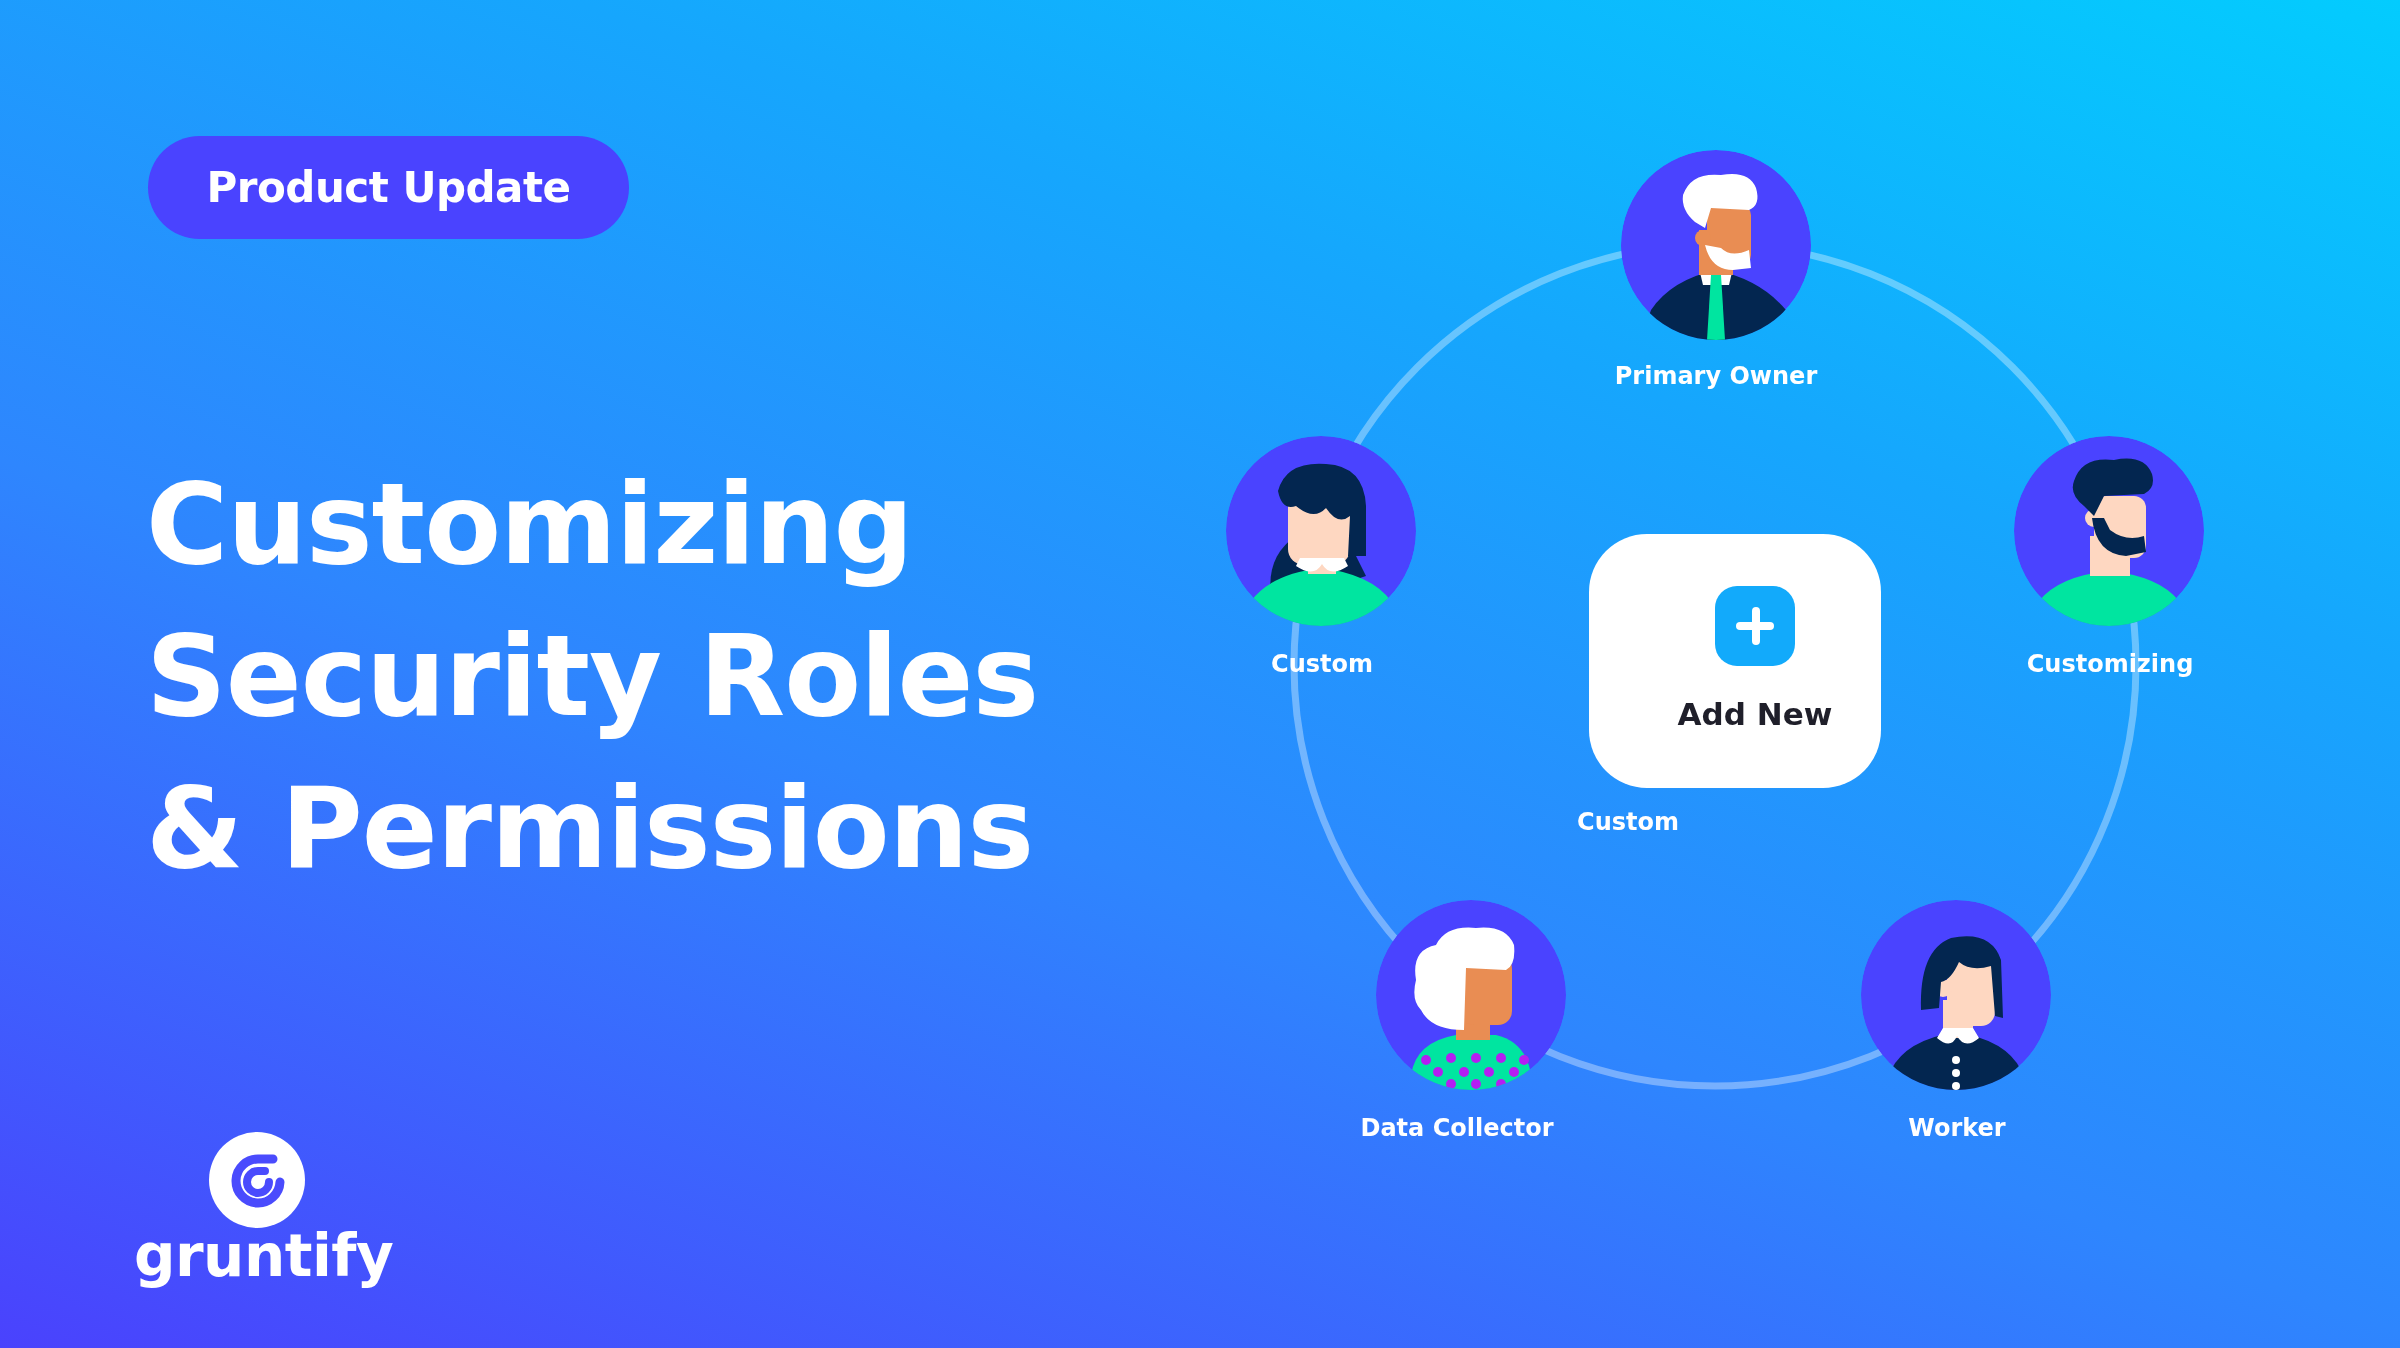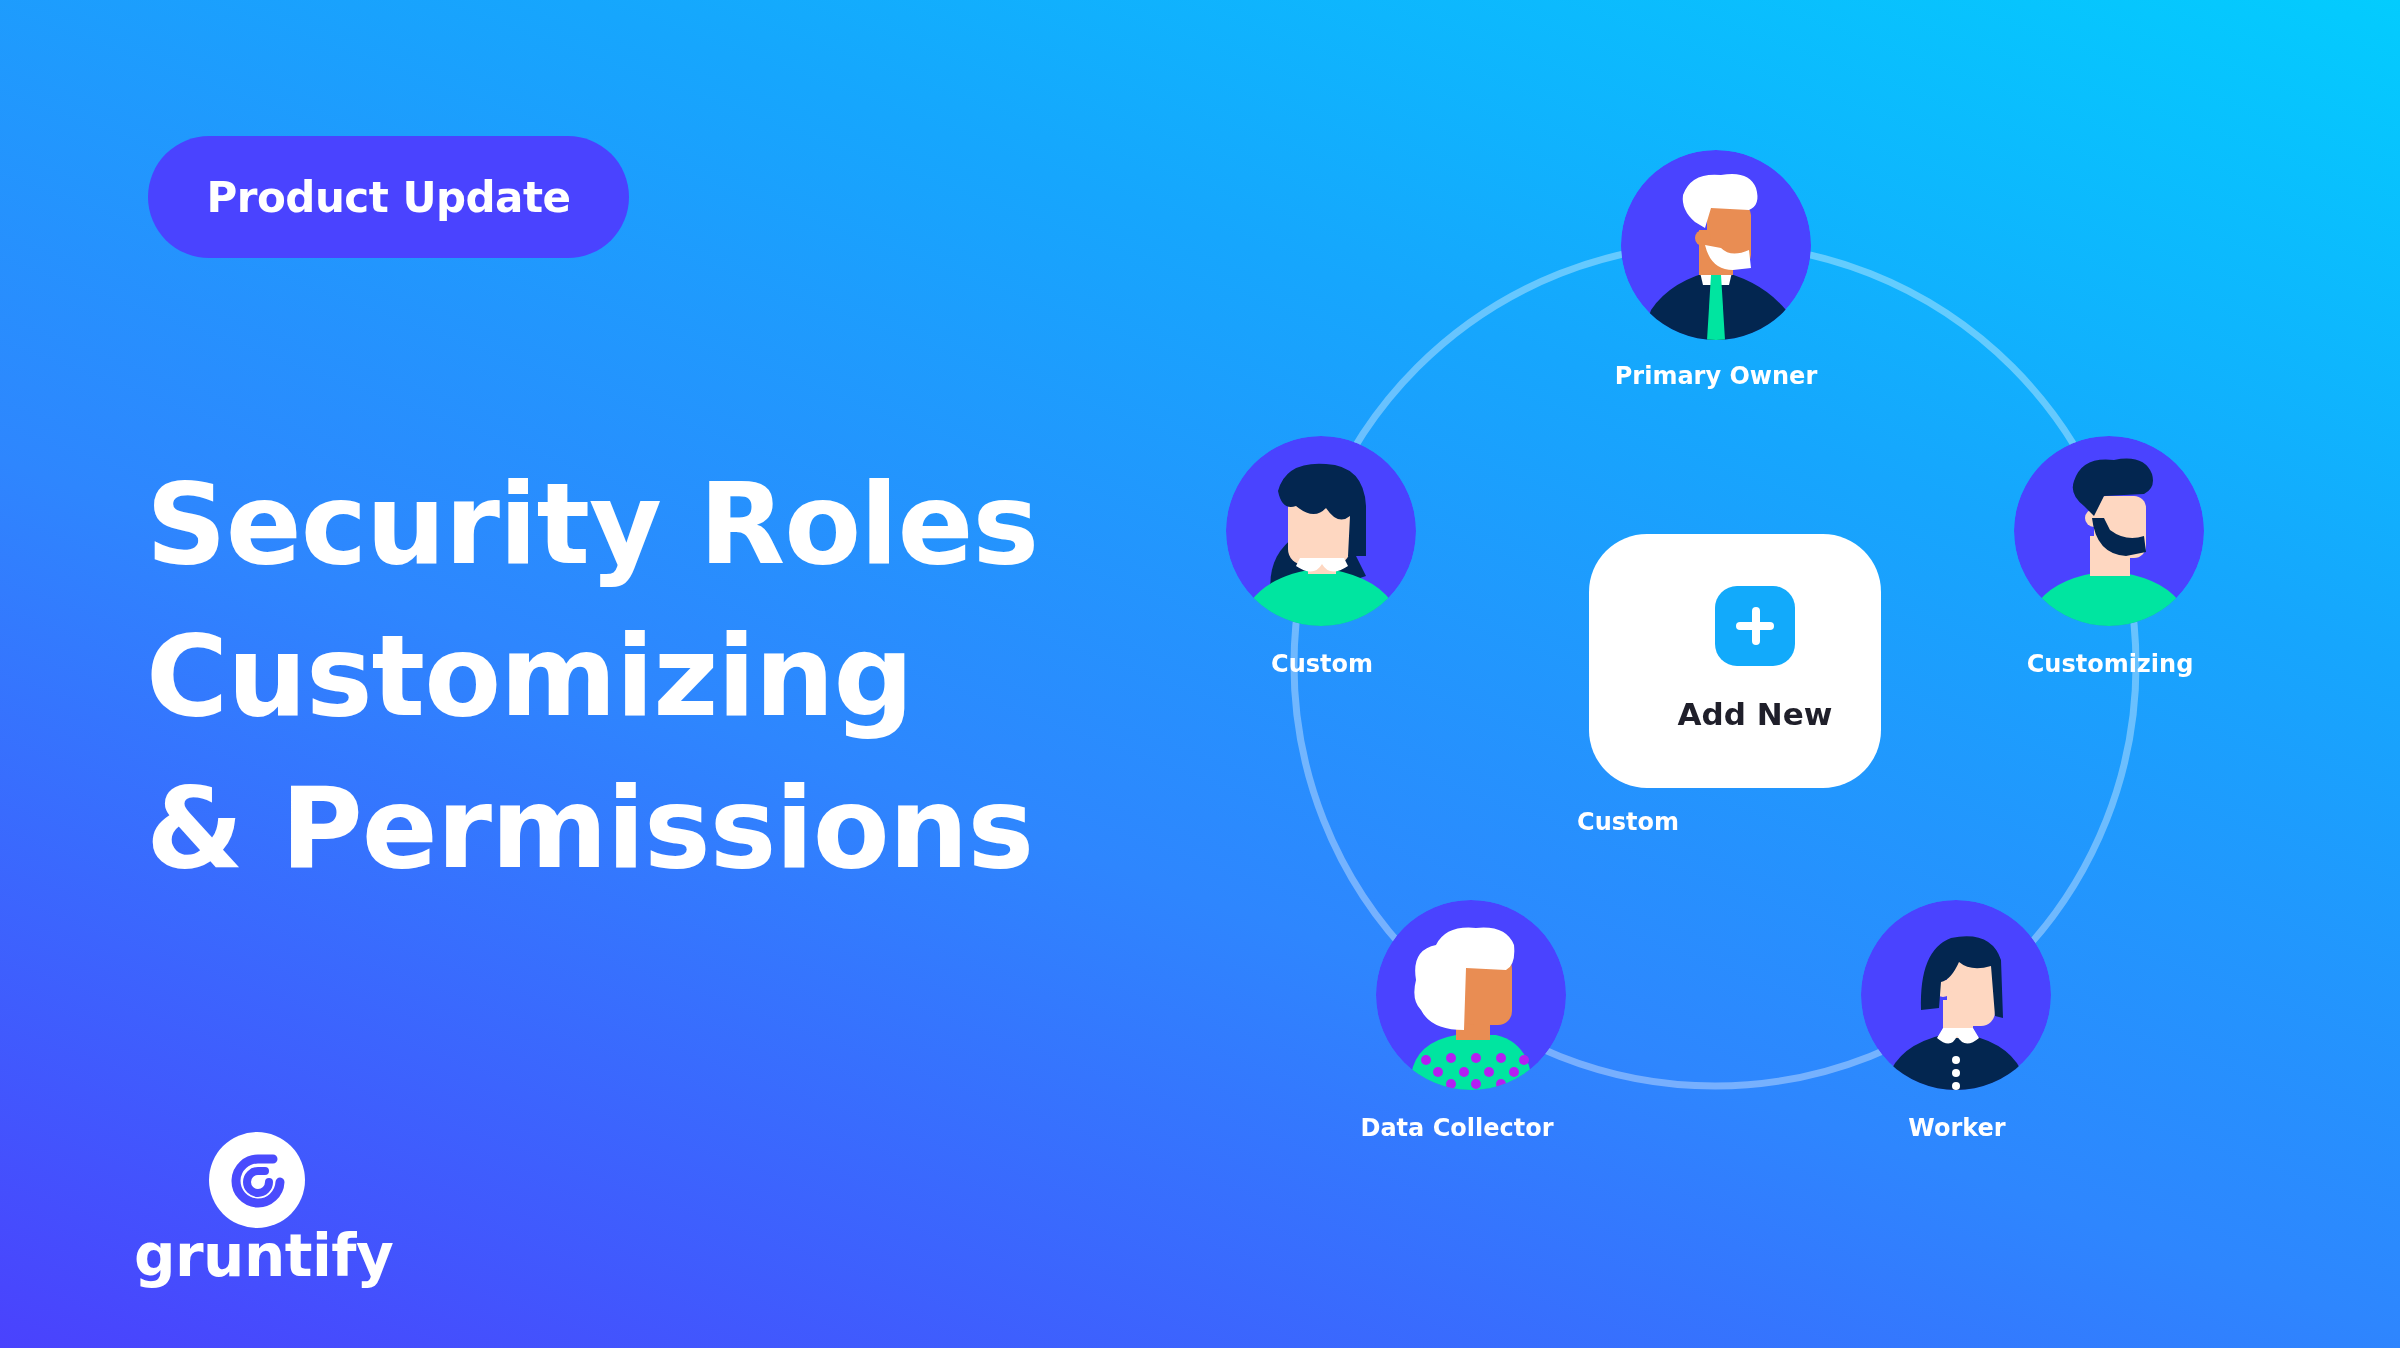--- a/index.html
+++ b/index.html
@@ -2,21 +2,21 @@
 <html><head>
 <meta charset="utf-8">
 <style>
   html, body { margin:0; padding:0; }
   body {
     width:2400px; height:1348px; overflow:hidden; position:relative;
     font-family:"DejaVu Sans", sans-serif;
     background: linear-gradient(200deg, #03CCFE 0%, #16A6FD 30%, #2E86FE 60%, #4A42FD 100%);
   }
   .pill {
-    position:absolute; left:148px; top:136px; width:481px; height:122px;
+    position:absolute; left:148px; top:136px; width:481px; height:103px;
     background:#4A43FF; border-radius:64px;
     display:flex; align-items:center; justify-content:center;
     color:#fff; font-weight:bold; font-size:42px; letter-spacing:-0.5px;
   }
   .title {
     position:absolute; left:146px; top:448px; margin:0;
     color:#fff; font-weight:bold; font-size:112px; line-height:152px; letter-spacing:-1px;
   }
   .title span { display:block; }
   .logo { position:absolute; left:120px; top:1132px; display:flex; align-items:center;flex-direction:column; }
@@ -43,22 +43,22 @@
   .add-label { color:#1F1F2A; font-weight:bold; font-size:31px; margin-top:30px; }
 </style>
 </head>
 <body>
 
 <div class="pill">
   <span>Product Update</span>
 </div>
 
 <h1 class="title">
+  <span>Customizing</span>
   <span>Security Roles</span>
-  <span>Customizing</span>
   <span>&amp; Permissions</span>
 </h1>
 
 <div class="logo">
   <svg class="logo-mark" viewBox="0 0 96 96">
     <circle cx="48" cy="48" r="48" fill="#fff"></circle>
     <path d="M64 27 H50 A22 22 0 1 0 71 50" fill="none" stroke="#4A4BFD" stroke-width="9" stroke-linecap="round"></path>
     <path d="M60 50 A11 11 0 1 1 49 39 H56" fill="none" stroke="#4A4BFD" stroke-width="8" stroke-linecap="round"></path>
   </svg>
   <span class="logo-text">gruntify</span>

